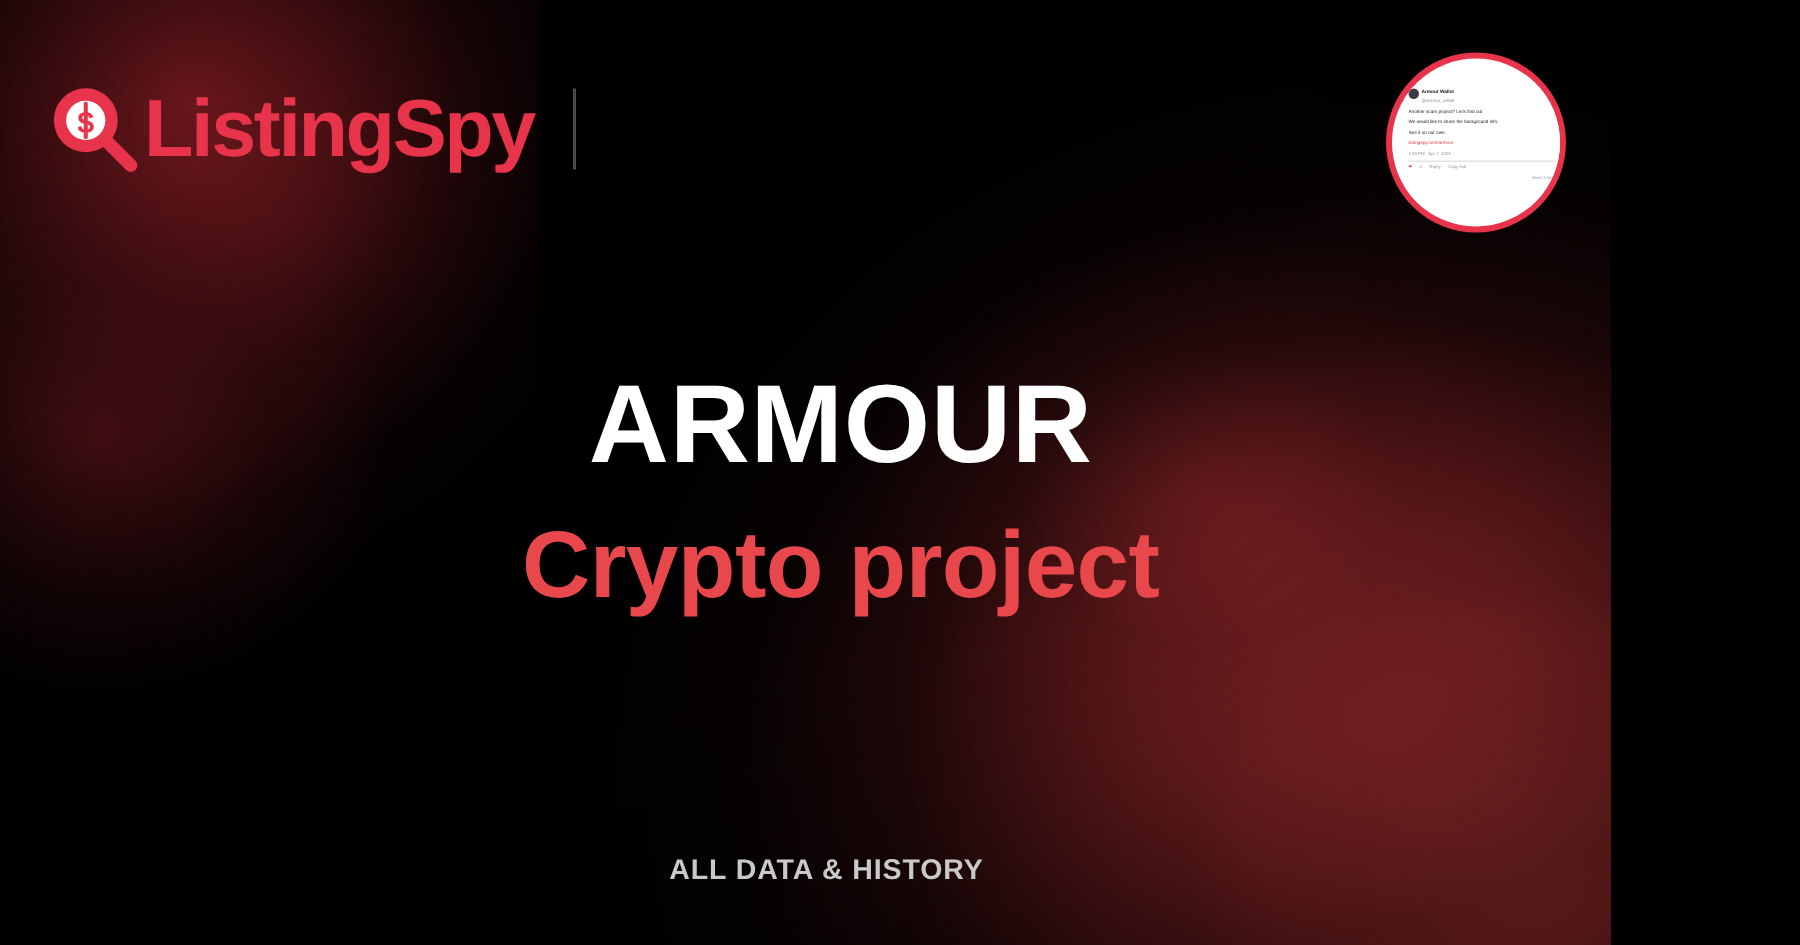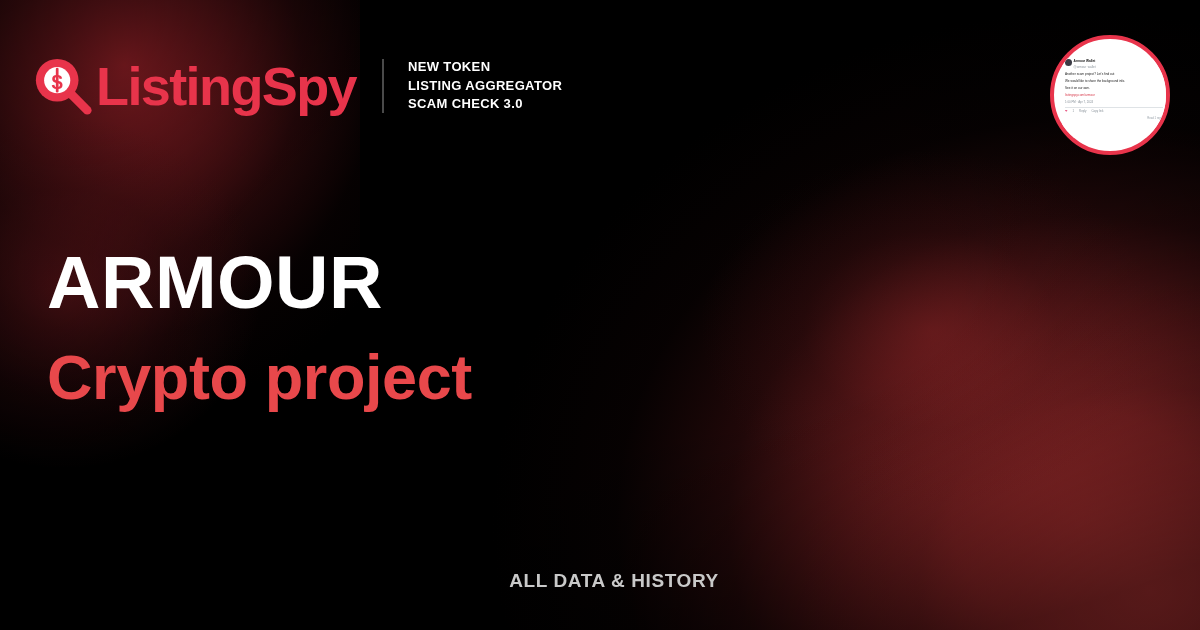--- a/index.html
+++ b/index.html
@@ -6,21 +6,21 @@
   * { margin:0; padding:0; box-sizing:border-box; }
 
   html, body {
     width:1200px; height:630px;
     background:#000;
     overflow:hidden;
   }
 
   #card {
     position:relative;
-    width:1200px; height:630px;
+    width:1074px; height:630px;
     background:#000000;
     font-family:"Liberation Sans", sans-serif;
     overflow:hidden;
   }
 
   
   .glow { position:absolute; pointer-events:none; }
 
   #glow-left {
     left:-260px; top:-250px;
@@ -152,20 +152,21 @@
   .tw-meta { color:#8a939b; font-size:2.9px; margin-top:1px; }
   .tw-divider { height:0.5px; background:#dfe3e6; margin:2px 0; }
   .tw-actions { display:flex; gap:5px; color:#8a939b; font-size:2.9px; align-items:center; }
   .tw-heart { color:#e0245e; }
   .tw-foot { color:#9aa3ab; font-size:2.8px; text-align:right; margin-top:2px; }
 
   
   #hero {
     position:absolute;
     left:16px; right:0; top:245px;
+    text-align:center;
     padding-left:31px;
   }
 
   #hero-title {
     color:#ffffff;
     font-size:74px;
     font-weight:700;
     letter-spacing:0.5px;
     line-height:1.02;
   }
@@ -219,25 +220,20 @@
         <rect x="24.6" y="13.2" width="2.8" height="25.6" rx="1.2" fill="#e8344b"></rect>
         <path d="M41.5 41.5 L57 57" stroke="#e8344b" stroke-width="9" stroke-linecap="round"></path>
       </svg>
       <span id="logo-wordmark">
         <span style="color:#e8344b">ListingSpy</span>
       </span>
     </div>
 
     <div id="logo-divider"></div>
 
-    <div id="tagline">
-      <div>NEW TOKEN</div>
-      <div>LISTING AGGREGATOR</div>
-      <div>SCAM CHECK 3.0</div>
-    </div>
 
   </div>
 
   <div id="tweet-thumb">
     <div id="tweet-inner">
       <div class="tw-head">
         <div class="tw-avatar"></div>
         <div class="tw-names">
           <span class="tw-name">Armour Wallet</span>
           <span class="tw-handle">@armour_wallet</span>

